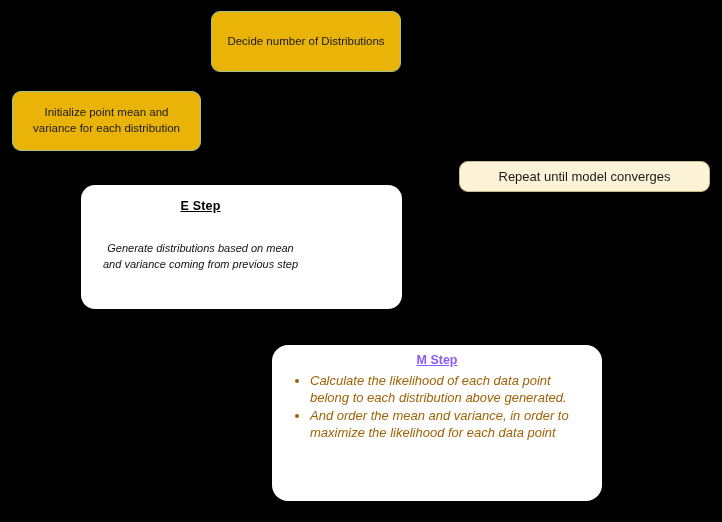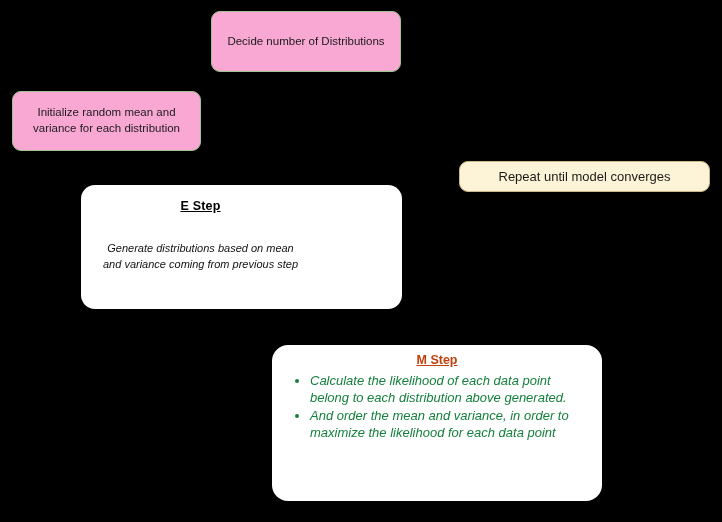--- a/index.html
+++ b/index.html
@@ -22,21 +22,21 @@
     border-radius: 9px;
     display: flex;
     align-items: center;
     justify-content: center;
     text-align: center;
     color: #1a1a1a;
     line-height: 1.35;
   }
 
   .green {
-    background: #f9a8d4;
+    background: #eab308;
     border: 1px solid #9fc48f;
     font-size: 11.5px;
   }
 
   
   #box-decide {
     left: 211px;
     top: 11px;
     width: 190px;
     height: 61px;
@@ -109,41 +109,41 @@
     background: #ffffff;
     border-radius: 16px;
     box-sizing: border-box;
     padding: 8px 12px 8px 12px;
   }
   #mstep-title {
     text-align: center;
     font-weight: bold;
     text-decoration: underline;
     font-size: 12.5px;
-    color: #c2410c;
+    color: #8b5cf6;
   }
   #mstep-list {
     margin: 6px 0 0 0;
     padding-left: 26px;
     font-style: italic;
     font-size: 13px;
     line-height: 1.30;
-    color: #15803d;
+    color: #a16207;
   }
   #mstep-list li { margin-bottom: 1px; }
 </style>
 </head>
 <body>
 
 <div class="flowbox green" id="box-decide">
   <span class="txt">Decide number of Distributions</span>
 </div>
 
 <div class="flowbox green" id="box-initialize">
-  <span class="txt">Initialize random mean and variance for each distribution</span>
+  <span class="txt">Initialize point mean and variance for each distribution</span>
 </div>
 
 <div class="flowbox" id="box-repeat">
   <span class="txt">Repeat until model converges</span>
 </div>
 
 <div id="card-estep">
 
   <div id="estep-text">
     <div class="step-title">E Step</div>

